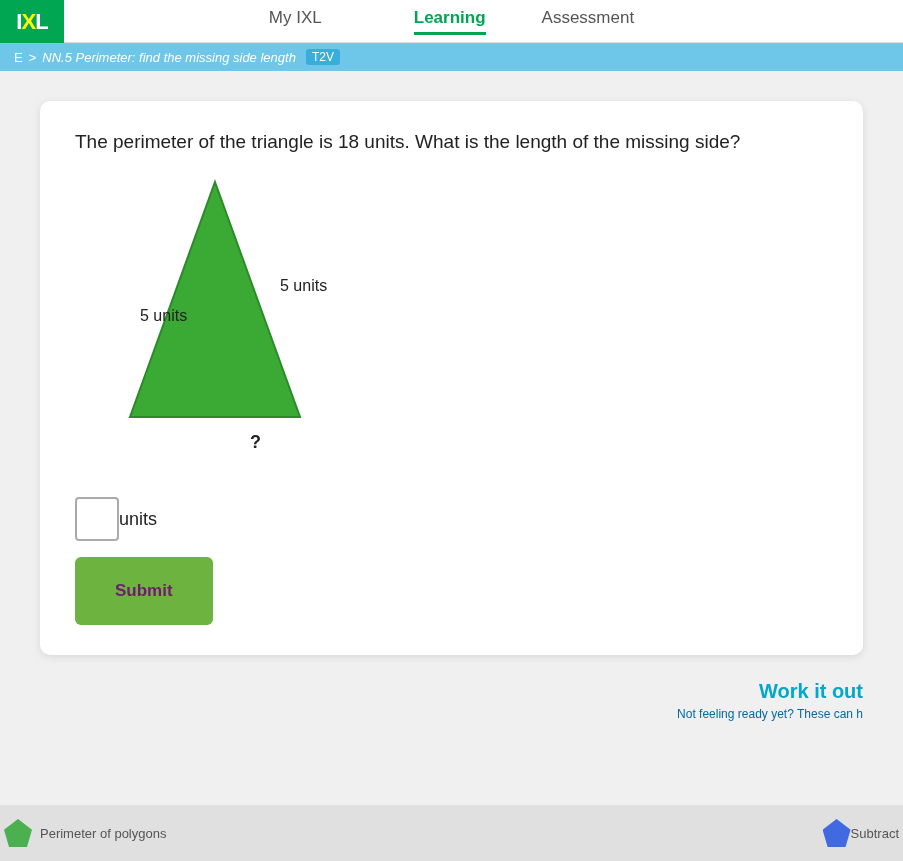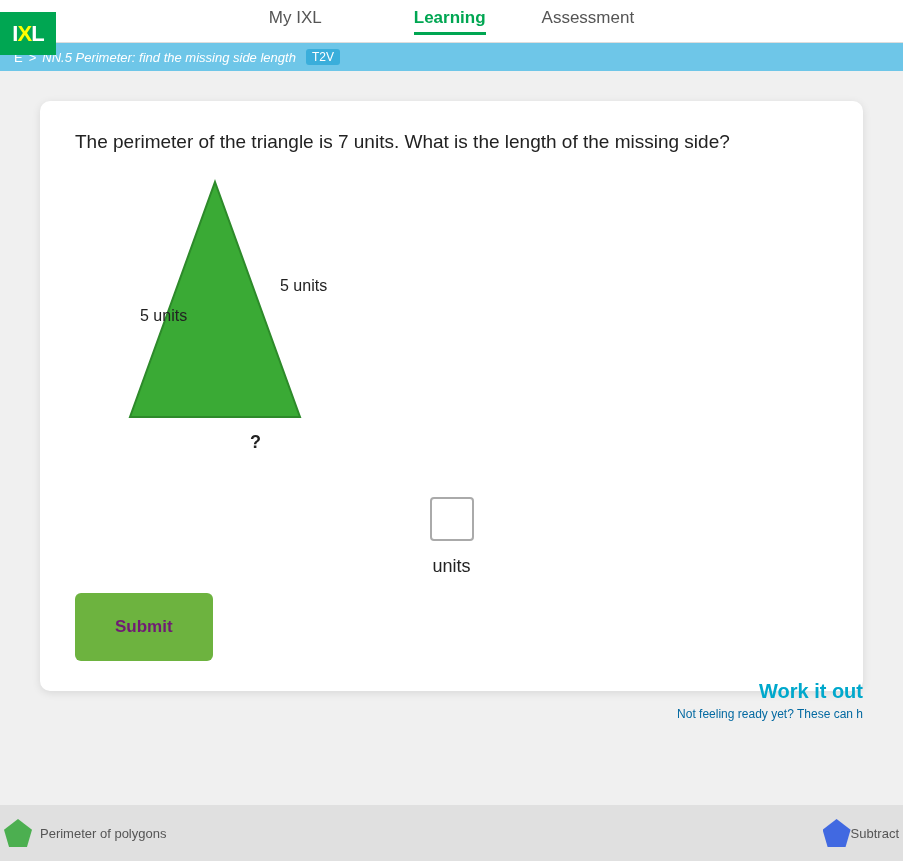--- a/index.html
+++ b/index.html
@@ -17,26 +17,26 @@
       height: 43px;
       display: flex;
       align-items: center;
       justify-content: center;
       border-bottom: 1px solid #ddd;
       position: relative;
     }
     .logo {
       position: absolute;
       left: 0;
-      top: 12px;
+      top: 0;
       background: #00a652;
       color: white;
       font-weight: bold;
       font-size: 22px;
-      width: 56px;
+      width: 64px;
       height: 43px;
       display: flex;
       align-items: center;
       justify-content: center;
       letter-spacing: -1px;
     }
     .logo span { color: #ff0; }
     .nav-links {
       display: flex;
       gap: 56px;
@@ -130,24 +130,23 @@
       top: 255px;
       font-size: 18px;
       color: #222;
       font-weight: bold;
     }
 
     
     .answer-row {
       display: flex;
       align-items: center;
-      gap: 15px;
+      gap: 0;
       margin-top: 10px;
       margin-bottom: 16px;
-      flex-direction: column;
     }
 
     .answer-input {
       width: 44px;
       height: 44px;
       border: 2px solid #aaa;
       border-radius: 4px;
       font-size: 18px;
       text-align: center;
       outline: none;
@@ -246,21 +245,21 @@
 <div class="breadcrumb-bar">
   <span class="crumb-link">E</span>
   <span class="crumb-sep">&gt;</span>
   <span class="crumb-current">NN.5 Perimeter: find the missing side length</span>
   <span class="crumb-code">T2V</span>
 </div>
 
 <div class="main-content">
   <div class="question-card">
 
-    <div class="question-text">The perimeter of the triangle is 7 units. What is the length of the missing side?</div>
+    <div class="question-text">The perimeter of the triangle is 18 units. What is the length of the missing side?</div>
 
     <div class="triangle-container">
       <svg width="220" height="255" viewBox="0 0 220 255">
         <polygon points="110,5 195,240 25,240" fill="#3aaa35" stroke="#2d8a2a" stroke-width="2"></polygon>
       </svg>
       <span class="side-label-left">5 units</span>
       <span class="side-label-right">5 units</span>
       <span class="side-label-bottom">?</span>
     </div>
 

